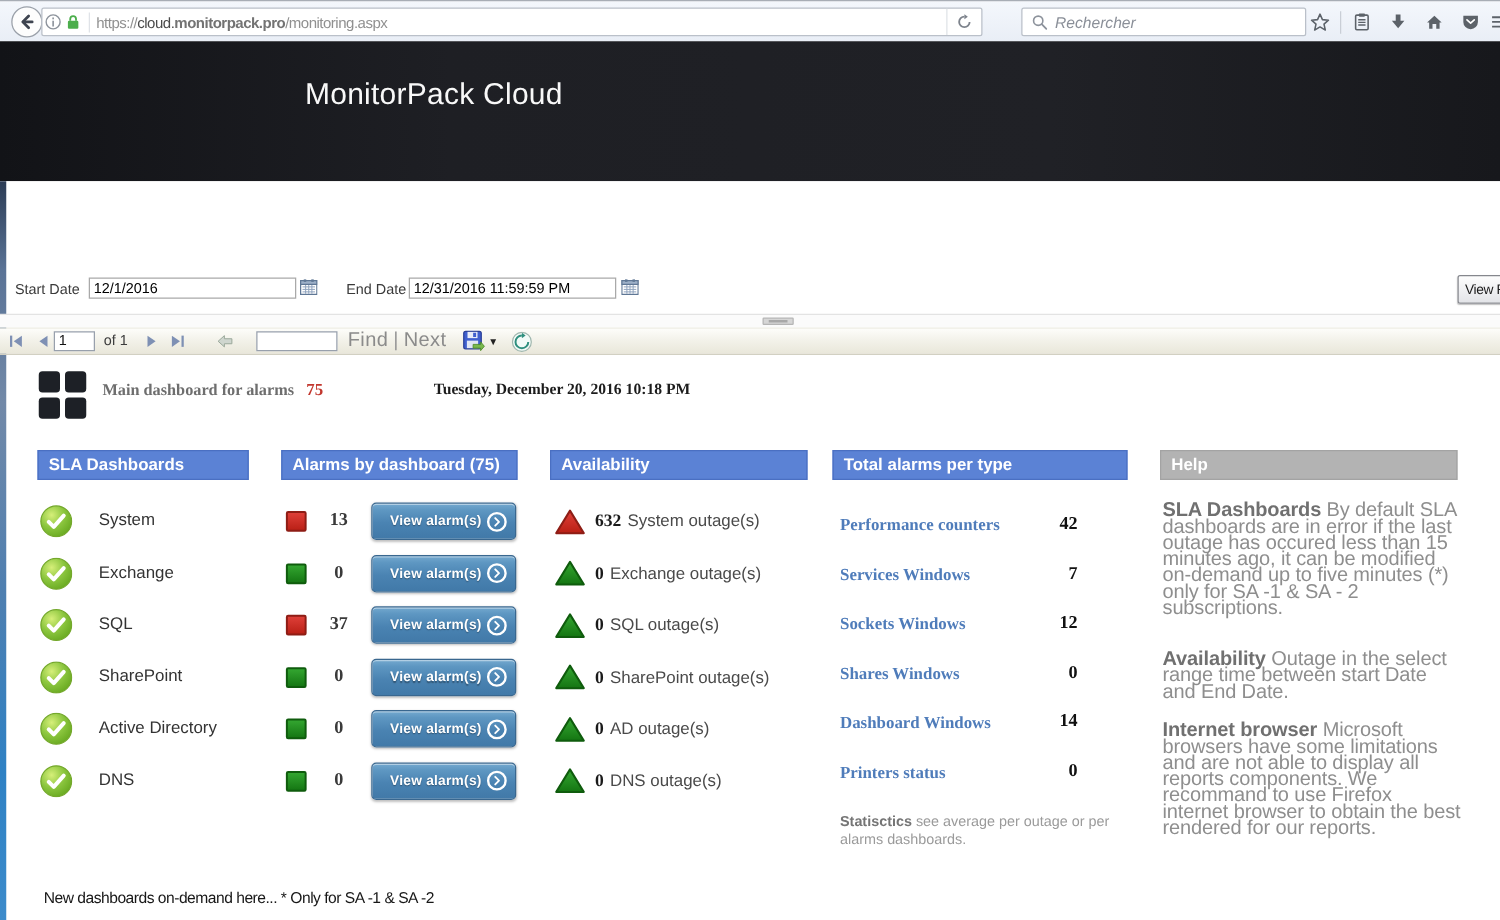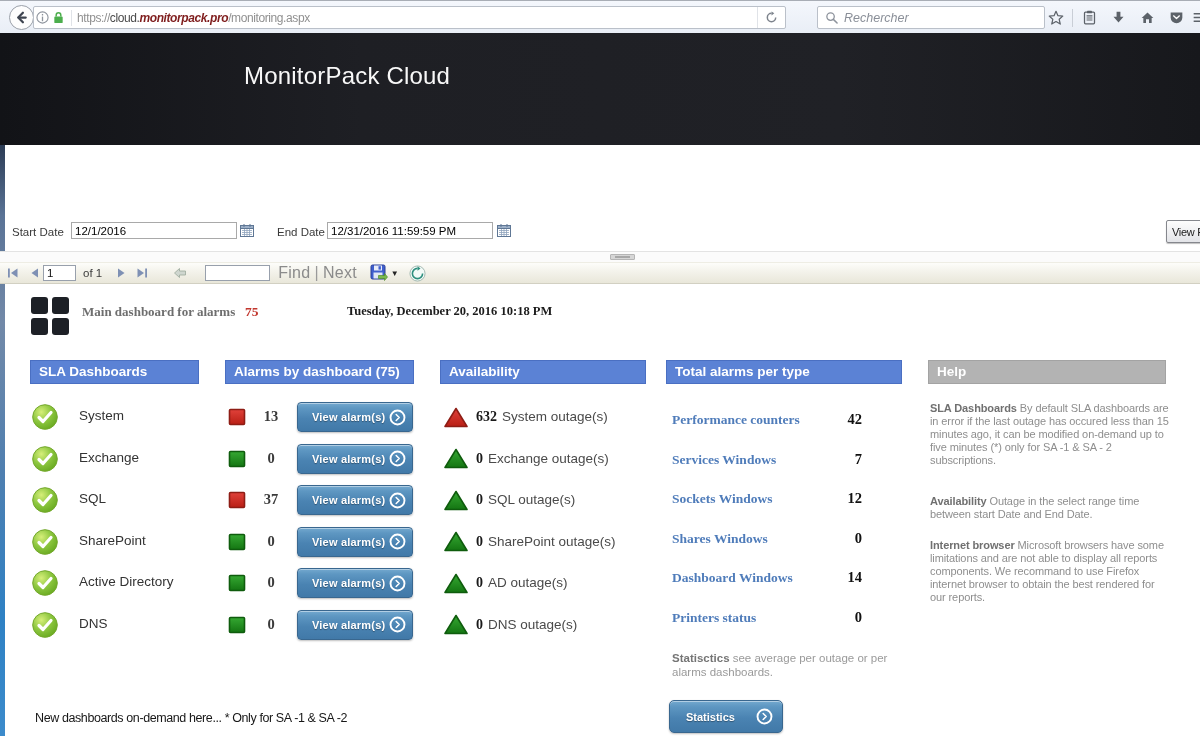--- a/index.html
+++ b/index.html
@@ -9,21 +9,21 @@
 
   
   .chrome { position:absolute; left:0; top:0; width:1200px; height:33px;
             background:linear-gradient(#f4f7fc,#e9eef6); border-top:1px solid #a8adb5; }
   .back-btn { position:absolute; left:9px; top:4px; width:25px; height:25px; border-radius:50%;
               background:#fdfdfd; border:1px solid #9aa0a9; display:flex; align-items:center; justify-content:center; }
   .urlbar { position:absolute; left:33px; top:5px; width:753px; height:23px; background:#fff;
             border:1px solid #bac0c9; border-radius:2px; display:flex; align-items:center; }
   .urlbar .sep { width:1px; height:16px; background:#e0e3e8; margin:0 5px; }
   .url-text { font-size:12px; letter-spacing:-0.4px; color:#909090; white-space:nowrap; }
-  .url-text b { color:#7f1d1d; font-weight:bold;font-style:italic; }
+  .url-text b { color:#737373; font-weight:bold; }
   .url-text .dark { color:#4a4a4a; }
   .reload { margin-left:auto; width:28px; height:21px; border-left:1px solid #e0e3e8;
             display:flex; align-items:center; justify-content:center; }
   .searchbar { position:absolute; left:817px; top:5px; width:228px; height:23px; background:#fff;
                border:1px solid #bac0c9; border-radius:2px; display:flex; align-items:center; }
   .searchbar input { border:0; outline:0; width:170px; font-size:12.5px; font-style:italic;
                      font-family:"Liberation Sans",sans-serif; color:#555; background:transparent; }
   .searchbar input::placeholder { color:#8a8f98; font-style:italic; opacity:1; }
   .chrome-icons { position:absolute; right:-7px; top:0; height:33px; display:flex; align-items:center; }
   .cicon { width:29px; height:29px; display:flex; align-items:center; justify-content:center; }
@@ -123,21 +123,21 @@
   .tot-note { position:absolute; left:672px; top:506px; width:240px; font-size:11.5px; line-height:14px; color:#9a9a9a; }
   .tot-note b { color:#757575; }
   .stats-btn { position:absolute; left:669px; top:555px; width:114px; height:33px; border-radius:5px;
                border:1px solid #39678f; background:linear-gradient(#74a9cf 0%,#5e97c2 18%,#4a83b2 55%,#4179a8 100%);
                box-shadow:inset 0 1px 0 rgba(255,255,255,0.45), 0 1px 2px rgba(0,0,0,0.25);
                display:flex; align-items:center; cursor:pointer; }
   .stats-btn .lbl { color:#fff; font-size:11px; font-weight:bold; margin-left:16px;
                     text-shadow:0 1px 1px rgba(0,0,0,0.35); }
   .stats-btn .circ { margin-left:auto; margin-right:9px; height:17px; }
 
-  .help-body { position:absolute; left:930px; top:257px; width:240px; font-size:11px;
+  .help-body { position:absolute; left:930px; top:257px; width:240px; font-size:16px;
                letter-spacing:-0.1px; line-height:13px; color:#8e8e8e; }
   .help-body p:nth-of-type(1) { margin-bottom:28px; }
   .help-body p:nth-of-type(2) { margin-bottom:18px; }
   .help-body p:nth-of-type(3) { margin-bottom:21px; }
   .help-body b { color:#707070; }
 
   .footer-note { position:absolute; left:35px; top:566px; font-size:12.5px; letter-spacing:-0.4px; color:#171717; }
 
   
   .state-red   { --f:url(#gradR); --s:#8e1d15; }
@@ -543,26 +543,20 @@
     <span class="tot-label" style="top:346px">Sockets Windows</span>
     <span class="tot-count" style="top:345px">12</span>
     <span class="tot-label" style="top:385.5px">Shares Windows</span>
     <span class="tot-count" style="top:384.5px">0</span>
     <span class="tot-label" style="top:425px">Dashboard Windows</span>
     <span class="tot-count" style="top:424px">14</span>
     <span class="tot-label" style="top:464.5px">Printers status</span>
     <span class="tot-count" style="top:463.5px">0</span>
 
     <div class="tot-note"><b>Statisctics</b><span> see average per outage or per alarms dashboards.</span></div>
-    <div class="stats-btn">
-      <span class="lbl">Statistics</span>
-      <span class="circ"><svg width="17" height="17">
-            <use href="#sym-circlearrow"></use>
-          </svg></span>
-    </div>
 
     <div class="help-body">
       <p><b>SLA Dashboards</b><span> By default SLA dashboards are in error if the last outage has occured less than 15 minutes ago, it can be modified on-demand up to five minutes (*) only for SA -1 &amp; SA - 2 subscriptions.</span></p>
       <p><b>Availability</b><span> Outage in the select range time between start Date and End Date.</span></p>
       <p><b>Internet browser</b><span> Microsoft browsers have some limitations and are not able to display all reports components. We recommand to use Firefox internet browser to obtain the best rendered for our reports.</span></p>
     </div>
 
     <div class="footer-note">New dashboards on-demand here... * Only for SA -1 &amp; SA -2</div>
   </div>
 </div>

